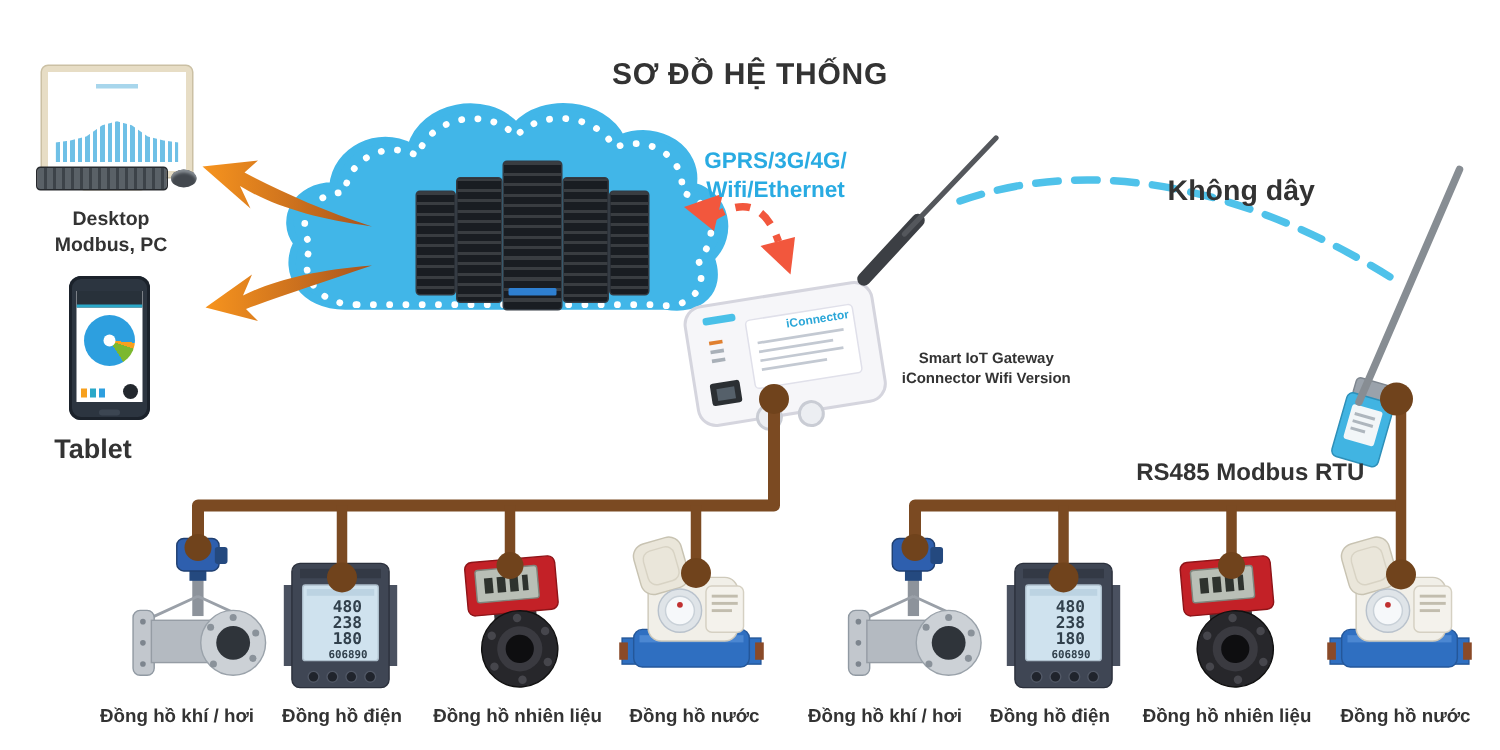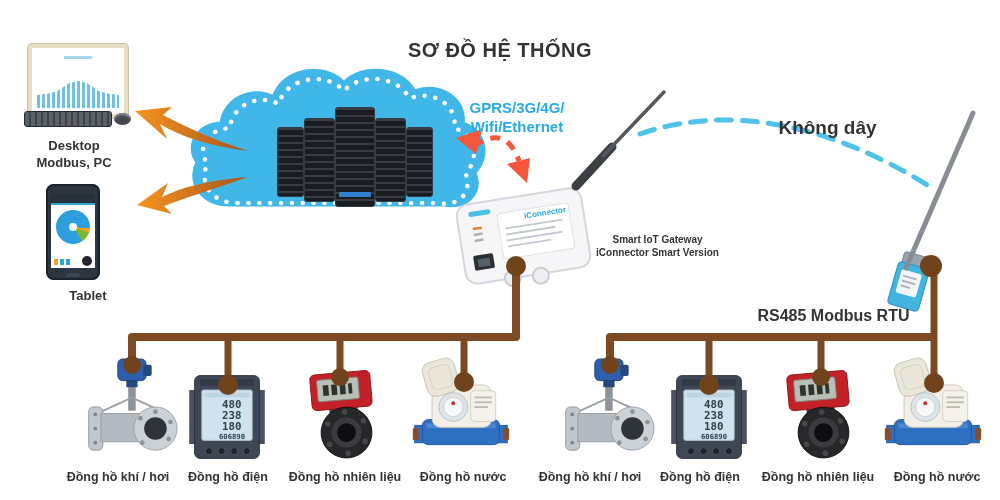--- a/index.html
+++ b/index.html
@@ -148,21 +148,21 @@
     <div class="pscreen">
       <div class="pbar"></div>
       <div class="pie">
           <div class="piec"></div>
         </div>
       <div class="plegend"></div>
       <div class="pdot"></div>
     </div>
     <div class="phome"></div>
   </div>
-  <div class="lbl center" style="left:26px;top:288px;width:124px;font-size:13px;">
+  <div class="lbl center" style="left:0;top:288px;width:124px;font-size:18px;">
     <span class="line">Tablet</span>
   </div>
 
   <svg class="abs" style="left:182px;top:52px;" width="310" height="175" viewBox="0 0 310 175">
     <path d="M48,152 C20,152 6,130 16,110 C4,94 16,72 40,72 C42,48 70,34 92,46
              C100,18 142,10 162,32 C180,12 220,16 232,40 C258,30 284,48 280,72
              C302,78 308,104 292,120 C300,142 284,156 262,152 Z" fill="#41b6e8" stroke="#41b6e8" stroke-width="5"></path>
     <path d="M48,152 C20,152 6,130 16,110 C4,94 16,72 40,72 C42,48 70,34 92,46
              C100,18 142,10 162,32 C180,12 220,16 232,40 C258,30 284,48 280,72
              C302,78 308,104 292,120 C300,142 284,156 262,152 Z" transform="translate(10.5,9) scale(0.935)" fill="none" stroke="#ffffff" stroke-width="4.8" stroke-linecap="round" stroke-dasharray="0.1 11.5"></path>
@@ -276,21 +276,21 @@
     <path d="M640,134 C720,106 822,118 932,188" fill="none" stroke="#4fc2ea" stroke-width="5" stroke-linecap="round" stroke-dasharray="15 11"></path>
   </svg>
 
   <div class="lbl center cyan" style="left:437px;top:80px;width:160px;font-size:15px;margin-top:18px;">
     <span class="line">GPRS/3G/4G/</span>
     <span class="line">Wifi/Ethernet</span>
   </div>
   <div class="lbl center" style="left:755px;top:116px;width:145px;font-size:19px;">Không dây</div>
   <div class="lbl center" style="left:565px;top:234px;width:185px;font-size:10px;">
     <span class="line">Smart IoT Gateway</span>
-    <span class="line">iConnector Smart Version</span>
+    <span class="line">iConnector Wifi Version</span>
   </div>
   <div class="lbl center" style="left:756px;top:306px;width:155px;font-size:16px;">RS485 Modbus RTU</div>
 
   <div class="lbl center" style="left:48px;top:469px;width:140px;font-size:12.5px;">Đồng hồ khí / hơi</div>
   <div class="lbl center" style="left:158px;top:469px;width:140px;font-size:12.5px;">Đồng hồ điện</div>
   <div class="lbl center" style="left:275px;top:469px;width:140px;font-size:12.5px;">Đồng hồ nhiên liệu</div>
   <div class="lbl center" style="left:393px;top:469px;width:140px;font-size:12.5px;">Đồng hồ nước</div>
   <div class="lbl center" style="left:520px;top:469px;width:140px;font-size:12.5px;">Đồng hồ khí / hơi</div>
   <div class="lbl center" style="left:630px;top:469px;width:140px;font-size:12.5px;">Đồng hồ điện</div>
   <div class="lbl center" style="left:748px;top:469px;width:140px;font-size:12.5px;">Đồng hồ nhiên liệu</div>

